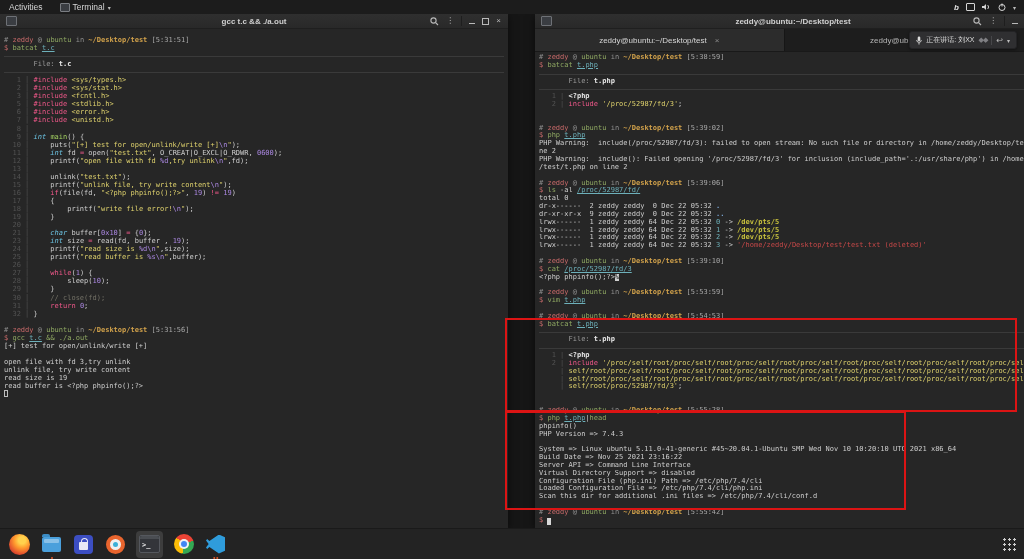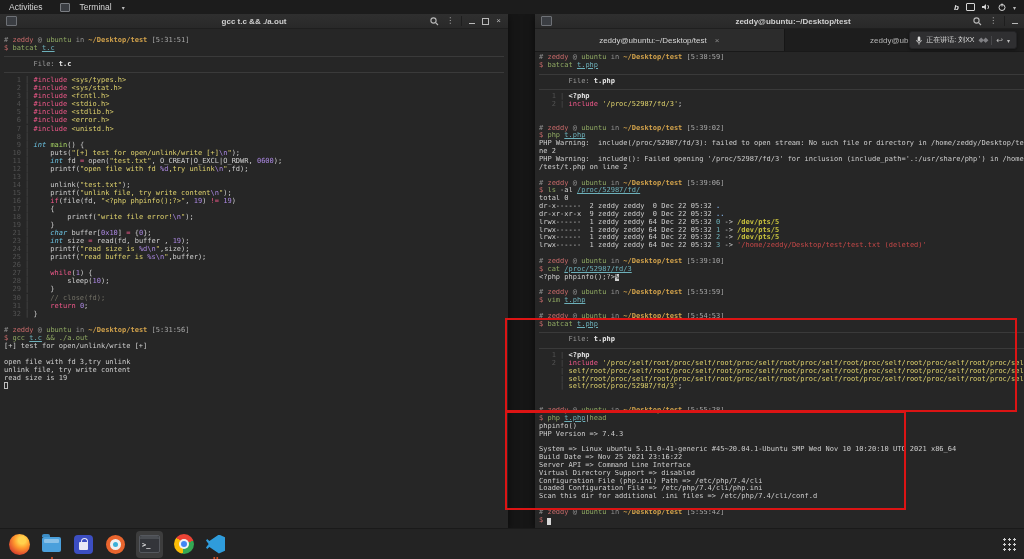--- a/index.html
+++ b/index.html
@@ -2,21 +2,21 @@
 <html><head>
 <meta charset="utf-8">
 <style>
   html,body{margin:0;padding:0;width:1024px;height:559px;overflow:hidden;background:#161616;
     font-family:"Liberation Sans",sans-serif;-webkit-font-smoothing:antialiased;}
   
   .topbar{position:absolute;top:0;left:0;width:1024px;height:14px;background:#1c1c1c;color:#d5d5d5;
     font-size:8.5px;display:flex;align-items:center;z-index:50;}
   .tb-left{display:flex;align-items:center;height:100%;}
   .tb-act{padding:12px 9px;display:flex;align-items:center;height:100%;}
-  .appmenu{display:flex;align-items:center;gap:10px;padding:0 8px;height:100%;}
+  .appmenu{display:flex;align-items:center;gap:3px;padding:0 8px;height:100%;}
   .tb-appicon{width:8px;height:7px;background:#3a3d42;border:1px solid #7a7d82;border-radius:1px;display:inline-block;}
   .caret{font-size:6px;color:#bbb;}
   .tb-clock{position:absolute;left:0;right:0;text-align:center;pointer-events:none;}
   .tb-right{margin-left:auto;display:flex;align-items:center;gap:7px;padding-right:8px;z-index:2;}
   .tb-right svg{display:block;}
   .tb-b{font-size:8px;font-weight:bold;font-style:italic;color:#e0e0e0;}
   .scr-ic{width:7px;height:6px;border:1px solid #d5d5d5;border-radius:1px;}
   
   .win{position:absolute;top:14px;height:514px;background:#262626;box-shadow:0 2px 8px rgba(0,0,0,.55);}
   .win-left{left:0;width:508px;}
@@ -148,55 +148,56 @@
   </div>
   <div class="tcontent">
       <div class="tl"><span class="s-p"># </span><span class="s-u">zeddy</span><span class="s-p"> @ </span><span class="s-h">ubuntu</span><span class="s-p"> in </span><span class="s-d">~/Desktop/test</span><span class="s-p"> </span><span class="s-t">[5:31:51]</span></div>
       <div class="tl"><span class="s-r">$ </span><span class="s-c">batcat </span><span class="s-a">t.c</span></div>
       <div class="tl rule"></div>
       <div class="tl"><span class="s-w">       </span><span class="s-fh">File: </span><span class="s-fn2">t.c</span></div>
       <div class="tl rule"></div>
       <div class="tl"><span class="s-n">   1 │ </span><span class="s-kw">#include</span><span class="s-w"> </span><span class="s-str">&lt;sys/types.h&gt;</span></div>
       <div class="tl"><span class="s-n">   2 │ </span><span class="s-kw">#include</span><span class="s-w"> </span><span class="s-str">&lt;sys/stat.h&gt;</span></div>
       <div class="tl"><span class="s-n">   3 │ </span><span class="s-kw">#include</span><span class="s-w"> </span><span class="s-str">&lt;fcntl.h&gt;</span></div>
-      <div class="tl"><span class="s-n">   4 │ </span><span class="s-kw">#include</span><span class="s-w"> </span><span class="s-str">&lt;stdio.h&gt;</span></div>
       <div class="tl"><span class="s-n">   5 │ </span><span class="s-kw">#include</span><span class="s-w"> </span><span class="s-str">&lt;stdlib.h&gt;</span></div>
       <div class="tl"><span class="s-n">   6 │ </span><span class="s-kw">#include</span><span class="s-w"> </span><span class="s-str">&lt;error.h&gt;</span></div>
       <div class="tl"><span class="s-n">   7 │ </span><span class="s-kw">#include</span><span class="s-w"> </span><span class="s-str">&lt;unistd.h&gt;</span></div>
       <div class="tl"><span class="s-n">   8 │ </span></div>
       <div class="tl"><span class="s-n">   9 │ </span><span class="s-typ">int</span><span class="s-w"> </span><span class="s-fn">main</span><span class="s-w">() {</span></div>
       <div class="tl"><span class="s-n">  10 │ </span><span class="s-w">    puts(</span><span class="s-str">"[+] test for open/unlink/write [+]</span><span class="s-esc">\n</span><span class="s-str">"</span><span class="s-w">);</span></div>
       <div class="tl"><span class="s-n">  11 │ </span><span class="s-typ">    int</span><span class="s-w"> fd </span><span class="s-kw">=</span><span class="s-w"> open(</span><span class="s-str">"test.txt"</span><span class="s-w">, O_CREAT|O_EXCL|O_RDWR, </span><span class="s-num">0600</span><span class="s-w">);</span></div>
       <div class="tl"><span class="s-n">  12 │ </span><span class="s-w">    printf(</span><span class="s-str">"open file with fd </span><span class="s-esc">%d</span><span class="s-str">,try unlink</span><span class="s-esc">\n</span><span class="s-str">"</span><span class="s-w">,fd);</span></div>
       <div class="tl"><span class="s-n">  13 │ </span></div>
       <div class="tl"><span class="s-n">  14 │ </span><span class="s-w">    unlink(</span><span class="s-str">"test.txt"</span><span class="s-w">);</span></div>
       <div class="tl"><span class="s-n">  15 │ </span><span class="s-w">    printf(</span><span class="s-str">"unlink file, try write content</span><span class="s-esc">\n</span><span class="s-str">"</span><span class="s-w">);</span></div>
       <div class="tl"><span class="s-n">  16 │ </span><span class="s-kw">    if</span><span class="s-w">(file(fd, </span><span class="s-str">"&lt;?php phpinfo();?&gt;"</span><span class="s-w">, </span><span class="s-num">19</span><span class="s-w">) </span><span class="s-kw">!=</span><span class="s-w"> </span><span class="s-num">19</span><span class="s-w">)</span></div>
       <div class="tl"><span class="s-n">  17 │ </span><span class="s-w">    {</span></div>
       <div class="tl"><span class="s-n">  18 │ </span><span class="s-w">        printf(</span><span class="s-str">"write file error!</span><span class="s-esc">\n</span><span class="s-str">"</span><span class="s-w">);</span></div>
       <div class="tl"><span class="s-n">  19 │ </span><span class="s-w">    }</span></div>
+      <div class="tl"><span class="s-n">  20 │ </span></div>
       <div class="tl"><span class="s-n">  21 │ </span><span class="s-typ">    char</span><span class="s-w"> buffer[</span><span class="s-num">0x10</span><span class="s-w">] </span><span class="s-kw">=</span><span class="s-w"> {</span><span class="s-num">0</span><span class="s-w">};</span></div>
       <div class="tl"><span class="s-n">  23 │ </span><span class="s-typ">    int</span><span class="s-w"> size </span><span class="s-kw">=</span><span class="s-w"> read(fd, buffer , </span><span class="s-num">19</span><span class="s-w">);</span></div>
       <div class="tl"><span class="s-n">  24 │ </span><span class="s-w">    printf(</span><span class="s-str">"read size is </span><span class="s-esc">%d</span><span class="s-esc">\n</span><span class="s-str">"</span><span class="s-w">,size);</span></div>
       <div class="tl"><span class="s-n">  25 │ </span><span class="s-w">    printf(</span><span class="s-str">"read buffer is </span><span class="s-esc">%s</span><span class="s-esc">\n</span><span class="s-str">"</span><span class="s-w">,buffer);</span></div>
       <div class="tl"><span class="s-n">  26 │ </span></div>
       <div class="tl"><span class="s-n">  27 │ </span><span class="s-kw">    while</span><span class="s-w">(</span><span class="s-num">1</span><span class="s-w">) {</span></div>
       <div class="tl"><span class="s-n">  28 │ </span><span class="s-w">        sleep(</span><span class="s-num">10</span><span class="s-w">);</span></div>
       <div class="tl"><span class="s-n">  29 │ </span><span class="s-w">    }</span></div>
       <div class="tl"><span class="s-n">  30 │ </span><span class="s-com">    // close(fd);</span></div>
       <div class="tl"><span class="s-n">  31 │ </span><span class="s-kw">    return</span><span class="s-w"> </span><span class="s-num">0</span><span class="s-w">;</span></div>
       <div class="tl"><span class="s-n">  32 │ </span><span class="s-w">}</span></div>
       <div class="tl"></div>
       <div class="tl"><span class="s-p"># </span><span class="s-u">zeddy</span><span class="s-p"> @ </span><span class="s-h">ubuntu</span><span class="s-p"> in </span><span class="s-d">~/Desktop/test</span><span class="s-p"> </span><span class="s-t">[5:31:56]</span></div>
       <div class="tl"><span class="s-r">$ </span><span class="s-c">gcc </span><span class="s-a">t.c</span><span class="s-w"> </span><span class="s-c">&amp;&amp;</span><span class="s-w"> </span><span class="s-c">./a.out</span></div>
       <div class="tl"><span class="s-w">[+] test for open/unlink/write [+]</span></div>
       <div class="tl"></div>
       <div class="tl"><span class="s-w">open file with fd 3,try unlink</span></div>
       <div class="tl"><span class="s-w">unlink file, try write content</span></div>
       <div class="tl"><span class="s-w">read size is 19</span></div>
+      <div class="tl"><span class="s-w">read buffer is &lt;?php phpinfo();?&gt;</span></div>
       <div class="tl"><span class="s-curh"> </span></div>
     </div>
 </div>
 
 <div class="win win-right">
   <div class="titlebar">
     <span class="tb-ticon"></span>
     <span class="tb-title">zeddy@ubuntu:~/Desktop/test</span>
     <span class="tb-ctrls">
       <svg width="9" height="9" viewBox="0 0 9 9">

